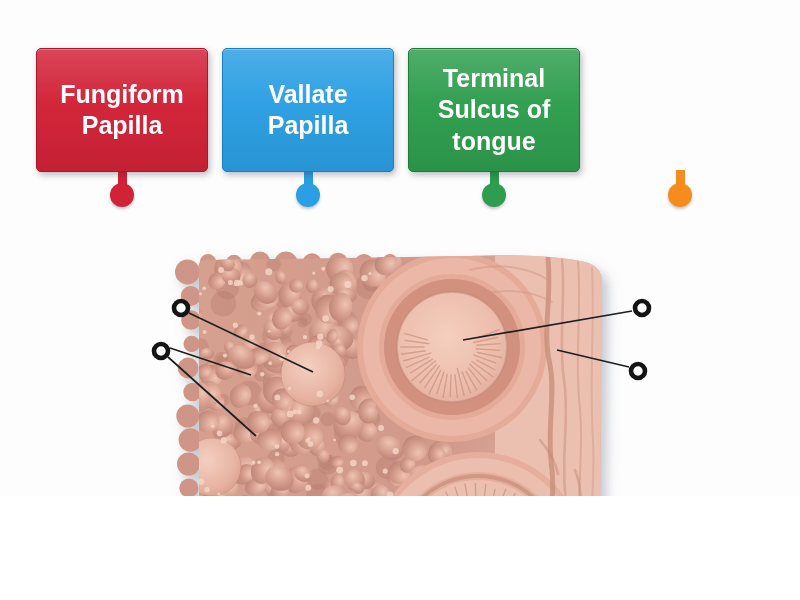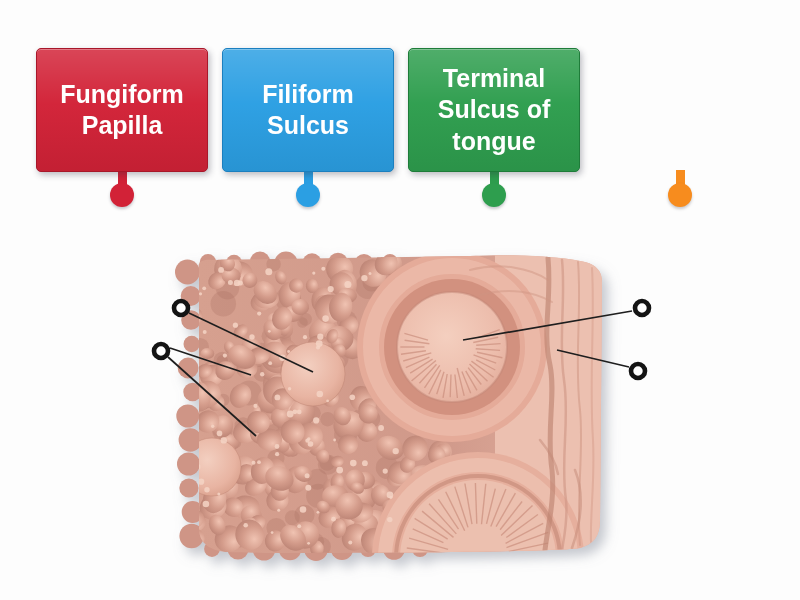--- a/index.html
+++ b/index.html
@@ -1,18 +1,18 @@
 <!DOCTYPE html>
 <html><head>
 <meta charset="utf-8">
 <style>
   html,body{margin:0;padding:0;}
   body{font-family:"Liberation Sans","DejaVu Sans",sans-serif;}
   .stage{
-    position:relative;width:800px;height:600px;overflow:hidden;
+    position:relative;width:800px;height:496px;overflow:hidden;
     background:#fdfdfd;
   }
   
   .tiles{position:absolute;left:36px;top:48px;display:flex;gap:14px;}
   .tile-wrap{position:relative;width:172px;height:170px;}
   .tile{
     position:absolute;left:0;top:0;width:172px;height:124px;
     border-radius:5px;border:1px solid rgba(0,0,0,0.22);
     box-sizing:border-box;
     display:flex;align-items:center;justify-content:center;text-align:center;
@@ -36,21 +36,21 @@
   <div class="tiles">
     <div class="tile-wrap">
       <div class="tile" style="background-color: rgb(210, 34, 55); border-color: rgb(168, 23, 42);">
         <span>Fungiform Papilla</span>
       </div>
       <div class="stem" style="background-color: rgb(210, 34, 55);"></div>
       <div class="dot" style="background-color: rgb(210, 34, 55);"></div>
     </div>
     <div class="tile-wrap">
       <div class="tile" style="background-color: rgb(43, 159, 227); border-color: rgb(27, 127, 191);">
-        <span>Filiform Sulcus</span>
+        <span>Vallate Papilla</span>
       </div>
       <div class="stem" style="background-color: rgb(43, 159, 227);"></div>
       <div class="dot" style="background-color: rgb(43, 159, 227);"></div>
     </div>
     <div class="tile-wrap">
       <div class="tile" style="background-color: rgb(46, 158, 78); border-color: rgb(30, 124, 57);">
         <span>Terminal Sulcus of tongue</span>
       </div>
       <div class="stem" style="background-color: rgb(46, 158, 78);"></div>
       <div class="dot" style="background-color: rgb(46, 158, 78);"></div>

